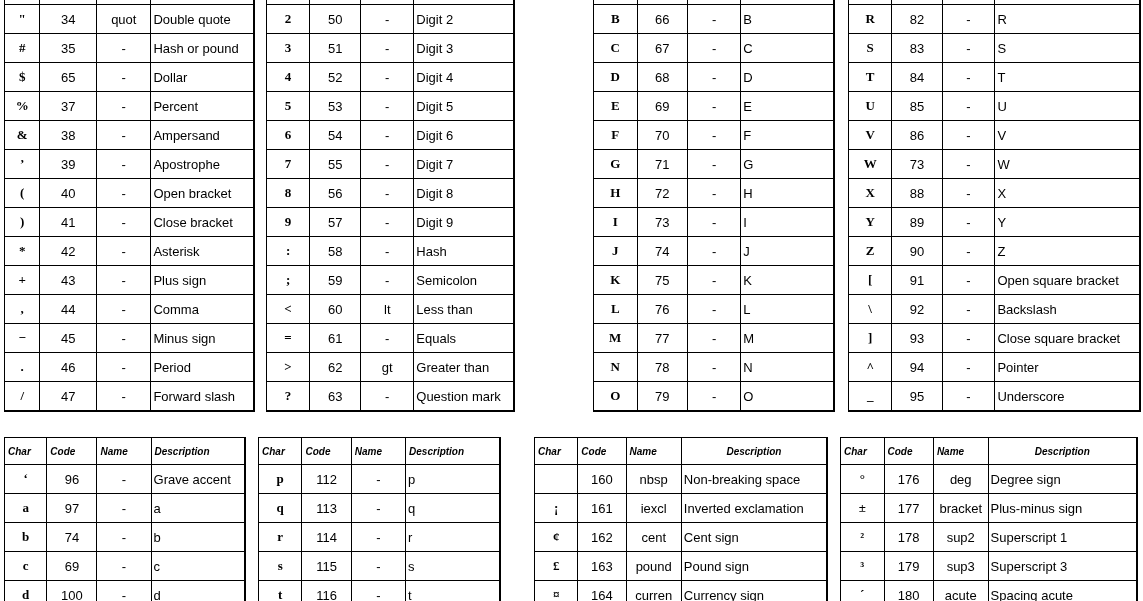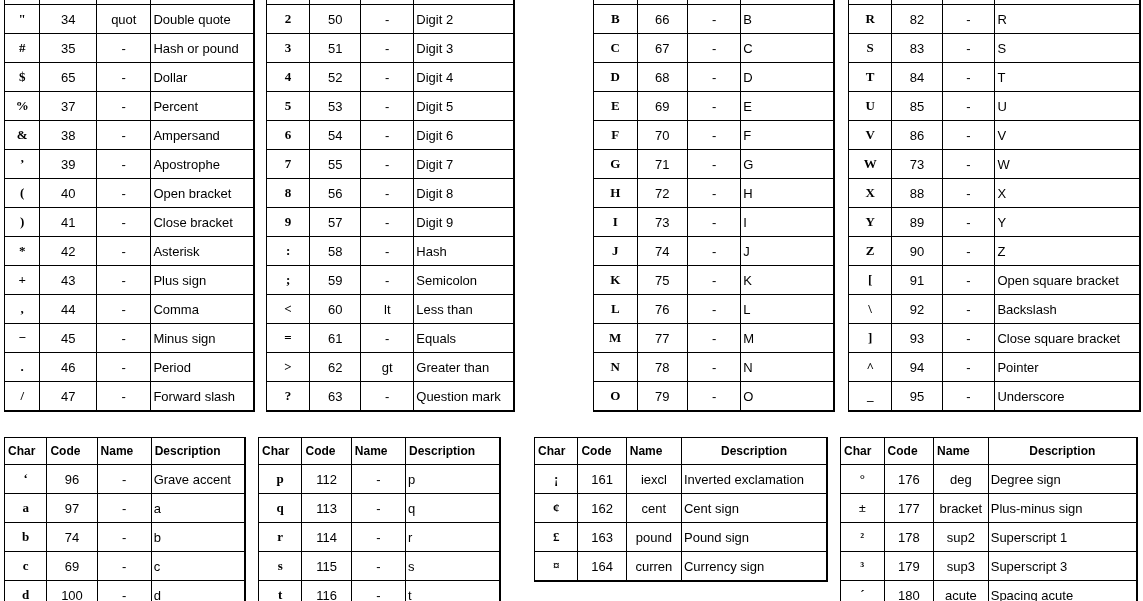--- a/index.html
+++ b/index.html
@@ -5,21 +5,21 @@
   html, body { margin:0; padding:0; background:#ffffff; }
   body { width:1143px; height:601px; overflow:hidden; position:relative;
          font-family:"Liberation Sans", sans-serif; color:#000; }
   .tbl { position:absolute; border-collapse:separate; border-spacing:0;
          border-left:1px solid #000; border-top:1px solid #000;
          border-right:2px solid #000; border-bottom:2px solid #000; }
   .tbl td, .tbl th { border-right:1px solid #000; border-bottom:1px solid #000;
          height:28px; padding:0; font-size:13px; vertical-align:middle; }
   .tbl tr td:last-child, .tbl tr th:last-child { border-right:none; }
   .tbl tr:last-child td { border-bottom:none; }
-  .tbl th { font-weight:bold; font-size:12px; height:26px; text-align:left; padding-left:3px; }
+  .tbl th { font-weight:bold; font-size:10px; height:26px; text-align:left; padding-left:3px;font-style:italic; }
   .tbl th.ctr { text-align:center; padding-left:0; }
   .c-char { text-align:center; font-family:"Liberation Serif", serif; font-weight:bold; font-size:16px; }
   .c-code { text-align:center; }
   .c-name { text-align:center; }
   .c-desc { text-align:left; padding-left:2px !important; white-space:nowrap; }
   .cropped-top { border-top:none !important; }
 </style>
 </head>
 <body>
 
@@ -524,20 +524,26 @@
       <col style="width: 145px;">
     </colgroup>
     <tbody>
       <tr>
         <th>Char</th>
         <th>Code</th>
         <th>Name</th>
         <th class="ctr">Description</th>
       </tr>
       <tr>
+        <td class="c-char"> </td>
+        <td class="c-code">160</td>
+        <td class="c-name">nbsp</td>
+        <td class="c-desc">Non-breaking space</td>
+      </tr>
+      <tr>
         <td class="c-char">¡</td>
         <td class="c-code">161</td>
         <td class="c-name">iexcl</td>
         <td class="c-desc">Inverted exclamation</td>
       </tr>
       <tr>
         <td class="c-char">¢</td>
         <td class="c-code">162</td>
         <td class="c-name">cent</td>
         <td class="c-desc">Cent sign</td>

